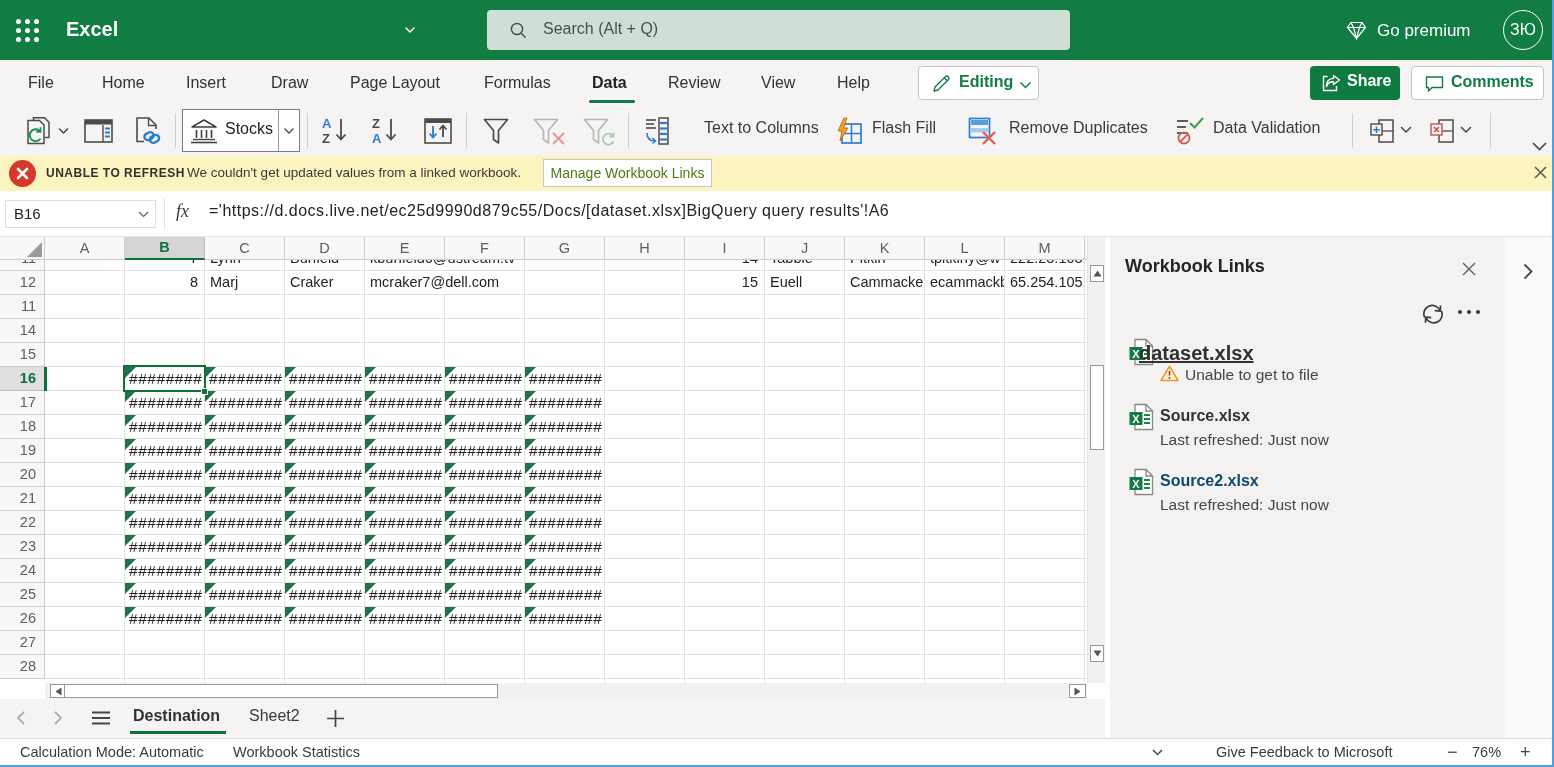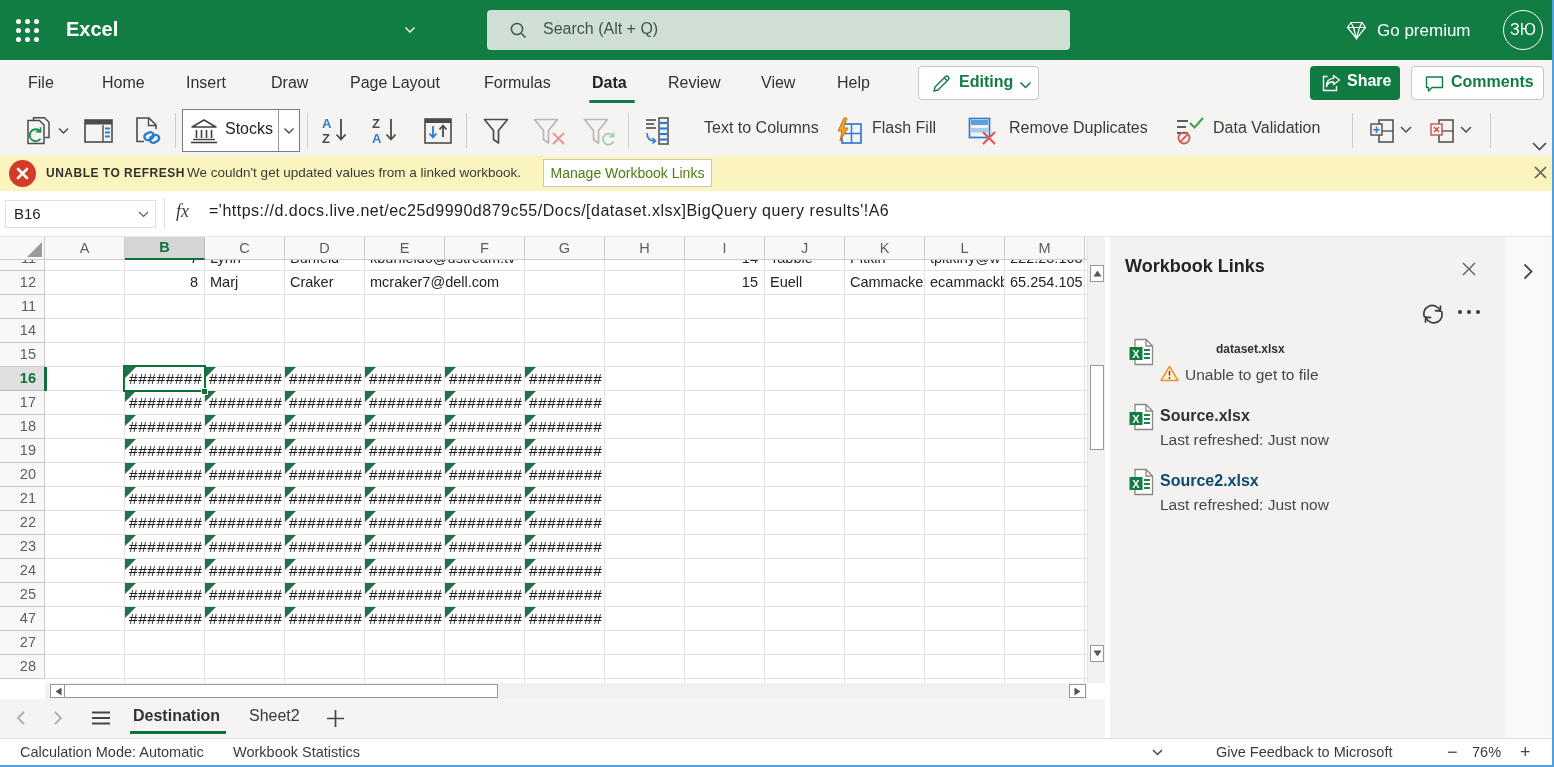--- a/index.html
+++ b/index.html
@@ -284,21 +284,21 @@
 <div style="position:absolute;left:44px;top:107px;width:3px;height:24px;background:#0e703a;"></div>
 <div style="position:absolute;left:0;top:131px;width:45px;height:24px;background:#f8f8f8;border-right:1px solid #cbcbcb;border-bottom:1px solid #cbcbcb;font-size:14.5px;color:#5f5e5d;text-align:right;padding-right:8px;line-height:23px;">17</div>
 <div style="position:absolute;left:0;top:155px;width:45px;height:24px;background:#f8f8f8;border-right:1px solid #cbcbcb;border-bottom:1px solid #cbcbcb;font-size:14.5px;color:#5f5e5d;text-align:right;padding-right:8px;line-height:23px;">18</div>
 <div style="position:absolute;left:0;top:179px;width:45px;height:24px;background:#f8f8f8;border-right:1px solid #cbcbcb;border-bottom:1px solid #cbcbcb;font-size:14.5px;color:#5f5e5d;text-align:right;padding-right:8px;line-height:23px;">19</div>
 <div style="position:absolute;left:0;top:203px;width:45px;height:24px;background:#f8f8f8;border-right:1px solid #cbcbcb;border-bottom:1px solid #cbcbcb;font-size:14.5px;color:#5f5e5d;text-align:right;padding-right:8px;line-height:23px;">20</div>
 <div style="position:absolute;left:0;top:227px;width:45px;height:24px;background:#f8f8f8;border-right:1px solid #cbcbcb;border-bottom:1px solid #cbcbcb;font-size:14.5px;color:#5f5e5d;text-align:right;padding-right:8px;line-height:23px;">21</div>
 <div style="position:absolute;left:0;top:251px;width:45px;height:24px;background:#f8f8f8;border-right:1px solid #cbcbcb;border-bottom:1px solid #cbcbcb;font-size:14.5px;color:#5f5e5d;text-align:right;padding-right:8px;line-height:23px;">22</div>
 <div style="position:absolute;left:0;top:275px;width:45px;height:24px;background:#f8f8f8;border-right:1px solid #cbcbcb;border-bottom:1px solid #cbcbcb;font-size:14.5px;color:#5f5e5d;text-align:right;padding-right:8px;line-height:23px;">23</div>
 <div style="position:absolute;left:0;top:299px;width:45px;height:24px;background:#f8f8f8;border-right:1px solid #cbcbcb;border-bottom:1px solid #cbcbcb;font-size:14.5px;color:#5f5e5d;text-align:right;padding-right:8px;line-height:23px;">24</div>
 <div style="position:absolute;left:0;top:323px;width:45px;height:24px;background:#f8f8f8;border-right:1px solid #cbcbcb;border-bottom:1px solid #cbcbcb;font-size:14.5px;color:#5f5e5d;text-align:right;padding-right:8px;line-height:23px;">25</div>
-<div style="position:absolute;left:0;top:347px;width:45px;height:24px;background:#f8f8f8;border-right:1px solid #cbcbcb;border-bottom:1px solid #cbcbcb;font-size:14.5px;color:#5f5e5d;text-align:right;padding-right:8px;line-height:23px;">47</div>
+<div style="position:absolute;left:0;top:347px;width:45px;height:24px;background:#f8f8f8;border-right:1px solid #cbcbcb;border-bottom:1px solid #cbcbcb;font-size:14.5px;color:#5f5e5d;text-align:right;padding-right:8px;line-height:23px;">26</div>
 <div style="position:absolute;left:0;top:371px;width:45px;height:24px;background:#f8f8f8;border-right:1px solid #cbcbcb;border-bottom:1px solid #cbcbcb;font-size:14.5px;color:#5f5e5d;text-align:right;padding-right:8px;line-height:23px;">27</div>
 <div style="position:absolute;left:0;top:395px;width:45px;height:24px;background:#f8f8f8;border-right:1px solid #cbcbcb;border-bottom:1px solid #cbcbcb;font-size:14.5px;color:#5f5e5d;text-align:right;padding-right:8px;line-height:23px;">28</div>
 <div style="position:absolute;left:125px;top:-13px;height:23px;width:79px;overflow:hidden;font-size:14.5px;color:#242322;line-height:23px;text-align:right;padding-right:6px;white-space:nowrap;background:#fff;">7</div>
 <div style="position:absolute;left:205px;top:-13px;height:23px;width:79px;overflow:hidden;font-size:14.5px;color:#242322;line-height:23px;text-align:left;padding-left:5px;white-space:nowrap;background:#fff;">Lynn</div>
 <div style="position:absolute;left:285px;top:-13px;height:23px;width:79px;overflow:hidden;font-size:14.5px;color:#242322;line-height:23px;text-align:left;padding-left:5px;white-space:nowrap;background:#fff;">Burfield</div>
 <div style="position:absolute;left:365px;top:-13px;height:23px;font-size:14.5px;color:#242322;line-height:23px;text-align:left;padding-left:5px;white-space:nowrap;background:#fff;">kburfield6@ustream.tv</div>
 <div style="position:absolute;left:685px;top:-13px;height:23px;width:79px;overflow:hidden;font-size:14.5px;color:#242322;line-height:23px;text-align:right;padding-right:6px;white-space:nowrap;background:#fff;">14</div>
 <div style="position:absolute;left:765px;top:-13px;height:23px;width:79px;overflow:hidden;font-size:14.5px;color:#242322;line-height:23px;text-align:left;padding-left:5px;white-space:nowrap;background:#fff;">Tabbie</div>
 <div style="position:absolute;left:845px;top:-13px;height:23px;width:79px;overflow:hidden;font-size:14.5px;color:#242322;line-height:23px;text-align:left;padding-left:5px;white-space:nowrap;background:#fff;">Pitkin</div>
 <div style="position:absolute;left:925px;top:-13px;height:23px;width:79px;overflow:hidden;font-size:14.5px;color:#242322;line-height:23px;text-align:left;padding-left:5px;white-space:nowrap;background:#fff;">tpitkiny@w</div>
@@ -650,21 +650,21 @@
   </svg>
 <svg class="abs" style="left:1128px;top:338px;" width="28" height="28" viewBox="0 0 28 28">
     <path d="M7 1.5 H18 L24.5 8 V26.5 H7 Z" fill="#fff" stroke="#8a8886" stroke-width="1.3"></path>
     <path d="M18 1.5 V8 H24.5" fill="none" stroke="#8a8886" stroke-width="1.3"></path>
     <line x1="16" y1="12" x2="22" y2="12" stroke="#1e8449" stroke-width="2"></line>
     <line x1="16" y1="16" x2="22" y2="16" stroke="#1e8449" stroke-width="2"></line>
     <line x1="16" y1="20" x2="22" y2="20" stroke="#1e8449" stroke-width="2"></line>
     <rect x="1.5" y="9" width="13" height="13" fill="#107c41"></rect>
     <text x="8" y="19.5" font-size="11" font-weight="bold" fill="#fff" text-anchor="middle" font-family="Liberation Sans">X</text>
   </svg>
-<div class="abs" style="left:1216px;top:342px;font-size:12px;font-weight:bold;color:#323130;">dataset.xlsx</div>
+<div class="abs" style="left:1139px;top:342px;font-size:20px;font-weight:bold;color:#323130;text-decoration:underline;">dataset.xlsx</div>
 <svg class="abs" style="left:1160px;top:365px;" width="19" height="17" viewBox="0 0 19 17">
     <path d="M9.5 1.5 L18 15.5 H1 Z" fill="#fdf2d0" stroke="#eb9433" stroke-width="1.5" stroke-linejoin="round"></path>
     <line x1="9.5" y1="6" x2="9.5" y2="10.5" stroke="#5c4a1e" stroke-width="1.5"></line>
     <circle cx="9.5" cy="13" r="0.9" fill="#5c4a1e"></circle>
   </svg>
 <div class="abs" style="left:1185px;top:366px;font-size:15.5px;color:#484644;">Unable to get to file</div>
 <svg class="abs" style="left:1128px;top:403px;" width="28" height="28" viewBox="0 0 28 28">
     <path d="M7 1.5 H18 L24.5 8 V26.5 H7 Z" fill="#fff" stroke="#8a8886" stroke-width="1.3"></path>
     <path d="M18 1.5 V8 H24.5" fill="none" stroke="#8a8886" stroke-width="1.3"></path>
     <line x1="16" y1="12" x2="22" y2="12" stroke="#1e8449" stroke-width="2"></line>

